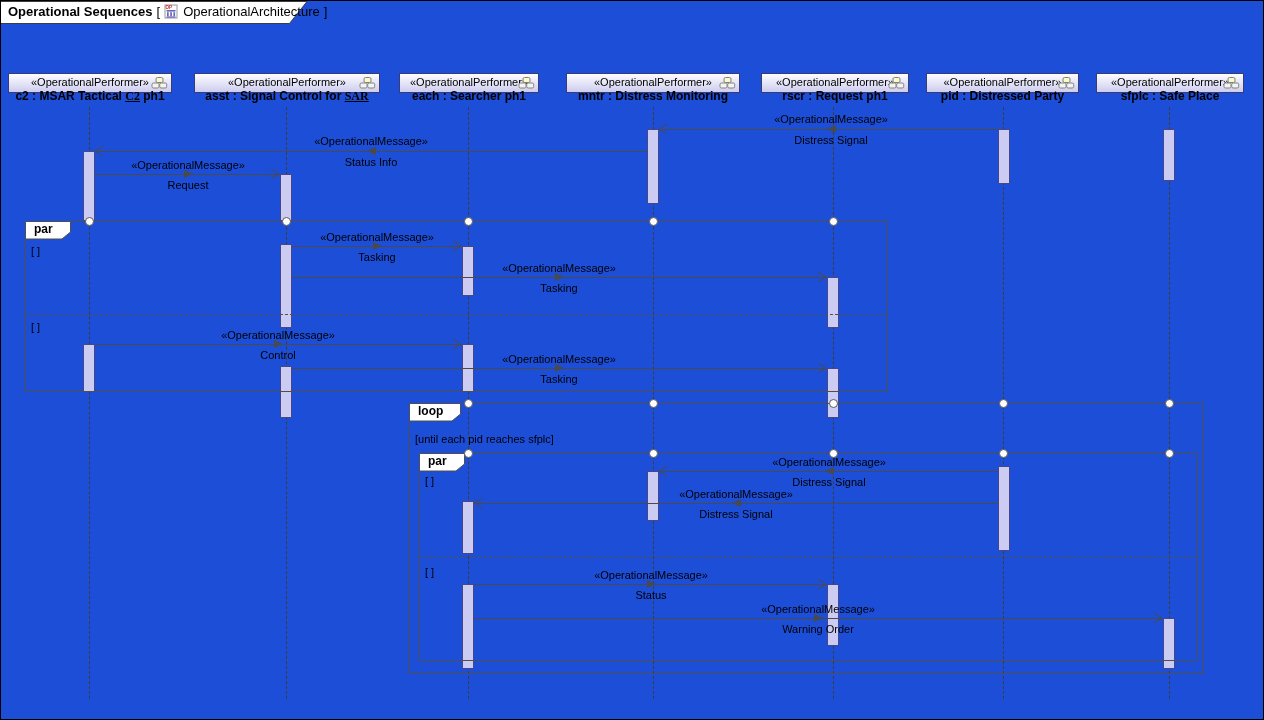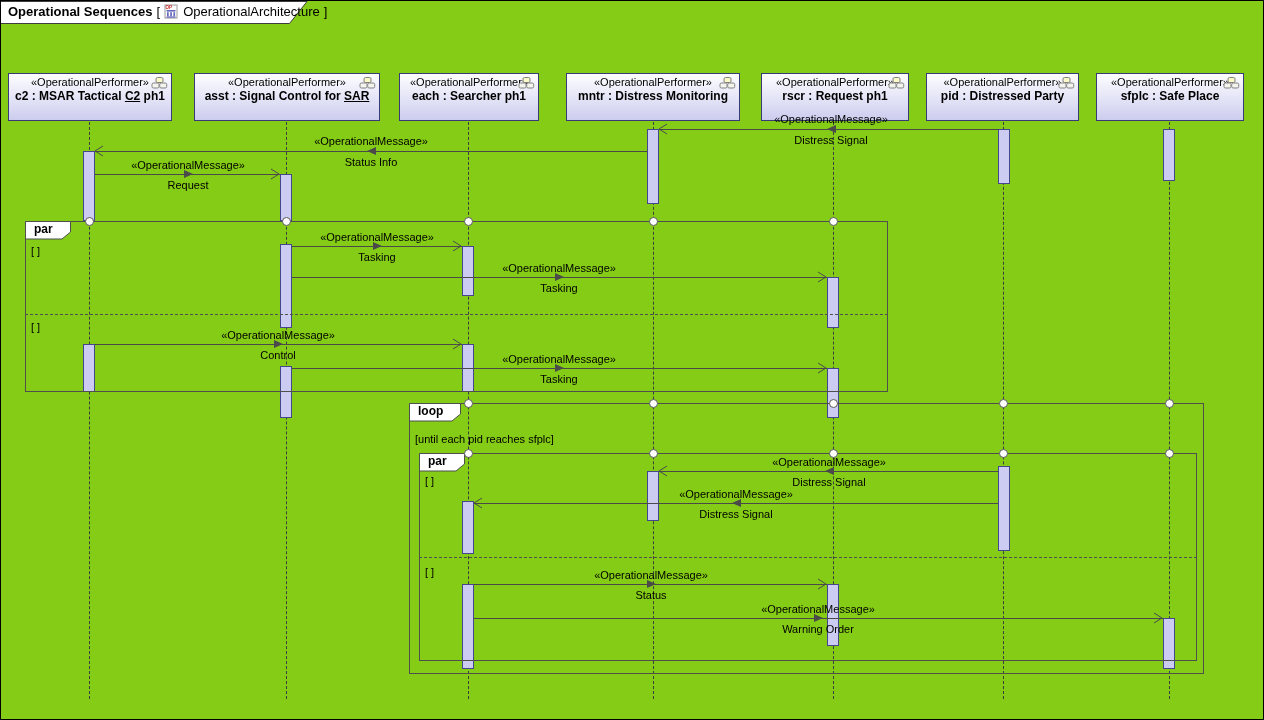--- a/index.html
+++ b/index.html
@@ -1,29 +1,29 @@
 <!DOCTYPE html>
 <html><head>
 <meta charset="utf-8">
 <style>
   html,body{margin:0;padding:0;background:#888;}
-  #stage{position:relative;width:1264px;height:720px;background:#84cc16;border:1px solid #000;
+  #stage{position:relative;width:1264px;height:720px;background:#1d4ed8;border:1px solid #000;
          font-family:"Liberation Sans",sans-serif;overflow:hidden;box-sizing:border-box;}
   .abs{position:absolute;}
   
   #title-text{position:absolute;left:7px;top:3px;display:flex;align-items:center;gap:4px;font-size:13px;color:#000;white-space:nowrap;}
   #title-text .main{font-weight:bold;}
   
   .lifeline{position:absolute;width:0;border-left:1px dashed #3d3d3d;z-index:1;}
   
-  .head{position:absolute;top:72px;height:48px;box-sizing:border-box;border:1px solid #3a3a78;
+  .head{position:absolute;top:72px;height:20px;box-sizing:border-box;border:1px solid #3a3a78;
         background:linear-gradient(180deg,#fdfdff 0%,#e3e3f7 55%,#ccccee 100%);z-index:3;text-align:center;}
   .head .stereo{font-size:11px;color:#000;margin-top:2px;}
   .head .lname{font-size:12px;font-weight:bold;color:#000;margin-top:1px;}
-  .head .ul{text-decoration:underline;}
+  .head .ul{text-decoration:underline;font-family:Liberation Serif, serif;}
   .picon{position:absolute;right:3px;top:3px;}
   
   .act{position:absolute;width:12px;box-sizing:border-box;background:#ccccf2;border:1px solid #46468c;z-index:3;}
   
   .frag{position:absolute;border:1px solid #4f4f4f;box-sizing:border-box;z-index:4;background:transparent;pointer-events:none;}
   .sep{position:absolute;border-top:1px dashed #4f4f4f;height:0;z-index:4;}
   .fragtab{position:absolute;z-index:6;}
   .fragtab .op{position:absolute;left:9px;top:1px;font-size:12px;font-weight:bold;color:#000;}
   .guard{position:absolute;font-size:11px;color:#000;z-index:6;white-space:nowrap;}
   

